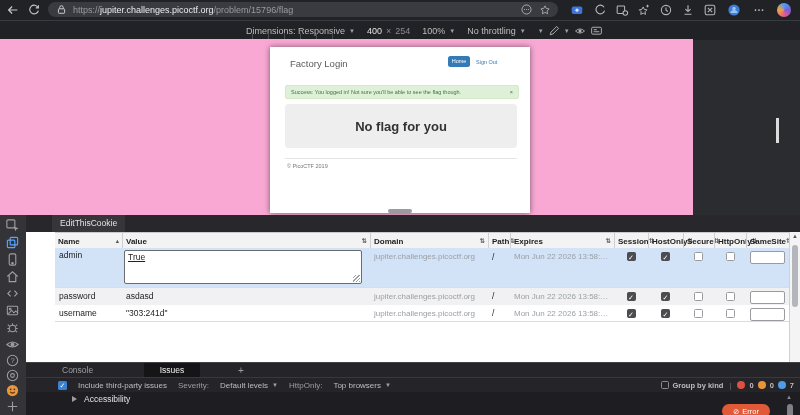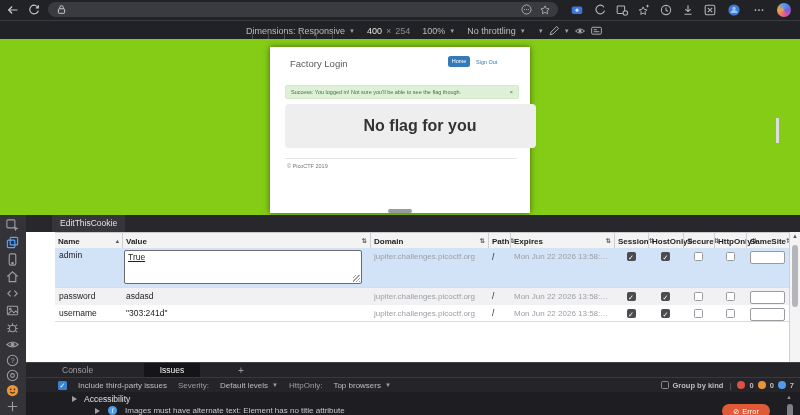--- a/index.html
+++ b/index.html
@@ -18,33 +18,33 @@
   
   .devbar{position:absolute;left:0;top:20px;width:800px;height:19px;background:#212226;
     border-top:1px solid #3a3b40;display:flex;align-items:center;font-size:9px;color:#bdbdbd;}
   .devbar .grp{display:flex;align-items:center;gap:4px;margin-right:12px;}
   .caret{font-size:6px;color:#9d9da2;}
   .dim-val{color:#e3e3e3;}
   .dim-dim{color:#8b8b90;}
   .tick{position:absolute;top:33px;width:1px;height:6px;background:#4c4d52;}
 
   
-  .vparea{position:absolute;left:0;top:39px;width:800px;height:176px;background:#84cc16;}
+  .vparea{position:absolute;left:0;top:39px;width:693px;height:176px;background:#f9a8d4;}
   .page{position:absolute;left:270px;top:8px;width:260px;height:166px;background:#fff;
     box-shadow:0 0 6px rgba(0,0,0,.5);}
   .pg-title{position:absolute;left:20px;top:11px;font-size:9.5px;color:#5b5b5b;}
   .pg-home{position:absolute;left:178px;top:9px;width:22px;height:11px;background:#337ab7;
     border-radius:2.5px;color:#fff;font-size:5.5px;text-align:center;line-height:11px;}
   .pg-signout{position:absolute;left:206px;top:12px;font-size:5.5px;color:#337ab7;}
   .pg-alert{position:absolute;left:15px;top:38px;width:222px;height:12px;background:#dff0d8;
     border:1px solid #d6e9c6;border-radius:2px;color:#3c763d;font-size:5.5px;line-height:12px;
     padding:0 5px;display:flex;justify-content:space-between;}
   .pg-jumbo{position:absolute;left:15px;top:57px;width:232px;height:44px;background:#eeeeee;
     border-radius:4px;display:flex;align-items:center;justify-content:center;
-    font-size:16px;font-weight:bold;color:#333;padding-left:19px;}
+    font-size:13px;font-weight:bold;color:#333;}
   .pg-divider{position:absolute;left:15px;top:111px;width:232px;border-top:1px solid #e5e5e5;}
   .pg-footer{position:absolute;left:17px;top:116px;font-size:5.5px;color:#777;}
   .vp-handle{position:absolute;left:388px;top:170px;width:24px;height:4px;border-radius:2px;background:#9a9b9e;}
   .vp-scroll{position:absolute;left:776px;top:79px;width:3px;height:25px;background:#dcdcdc;}
 
   
   .devtools{position:absolute;left:0;top:215px;width:800px;height:200px;background:#fff;}
   .actbar{position:absolute;left:0;top:0;width:26px;height:200px;background:#333338;}
   .abicon{position:absolute;left:5px;width:15px;height:15px;}
   .paneltabs{position:absolute;left:26px;top:0;width:774px;height:17px;background:#28282c;
@@ -130,20 +130,21 @@
           <path d="M13 2.5v3h-3" fill="none"></path>
         </svg>
       </span>
     <div class="urlpill">
       <span style="margin:0 6px 0 8px">
         <svg viewBox="0 0 16 16" width="11" height="11" fill="none" stroke="#cfcfcf" stroke-width="1.4">
             <rect x="3.5" y="7" width="9" height="6.5" rx="1"></rect>
             <path d="M5.5 7V5a2.5 2.5 0 0 1 5 0v2"></path>
           </svg>
         </span>
+      <span><span>https://</span><span class="urlhost">jupiter.challenges.picoctf.org</span><span>/problem/15796/flag</span></span>
       <span style="margin-left:auto">
         <svg viewBox="0 0 16 16" width="13" height="13" fill="none" stroke="#b5b5b5" stroke-width="1.1">
             <circle cx="8" cy="8" r="5.6"></circle>
             <circle cx="5.6" cy="8" r=".7" fill="#b5b5b5" stroke="none"></circle>
             <circle cx="8" cy="8" r=".7" fill="#b5b5b5" stroke="none"></circle>
             <circle cx="10.4" cy="8" r=".7" fill="#b5b5b5" stroke="none"></circle>
           </svg>
         </span>
       <span style="margin:0 7px 0 6px">
         <svg viewBox="0 0 16 16" width="12" height="12" fill="none" stroke="#b5b5b5" stroke-width="1.1">
@@ -501,25 +502,20 @@
         <span class="dot" style="background:#4f9de8"></span>
         <span>7</span>
       </span>
     </div>
 
     <div class="drawbody">
       <div style="position:absolute;left:46px;top:2px;display:flex;align-items:center;gap:7px">
         <span class="tri"></span>
         <span style="color:#e0e0e0;font-size:8.5px">Accessibility</span>
       </div>
-      <div style="position:absolute;left:69px;top:14px;display:flex;align-items:center;gap:8px">
-        <span class="tri"></span>
-        <span class="inf">i</span>
-        <span>Images must have alternate text: Element has no title attribute</span>
-      </div>
     </div>
 
     <div class="errpill">
       <span>⊘</span>
       <span>Error</span>
     </div>
     <span class="iscroll-up">▲</span>
     <span class="iscroll-th"></span>
   </div>
 </div>

